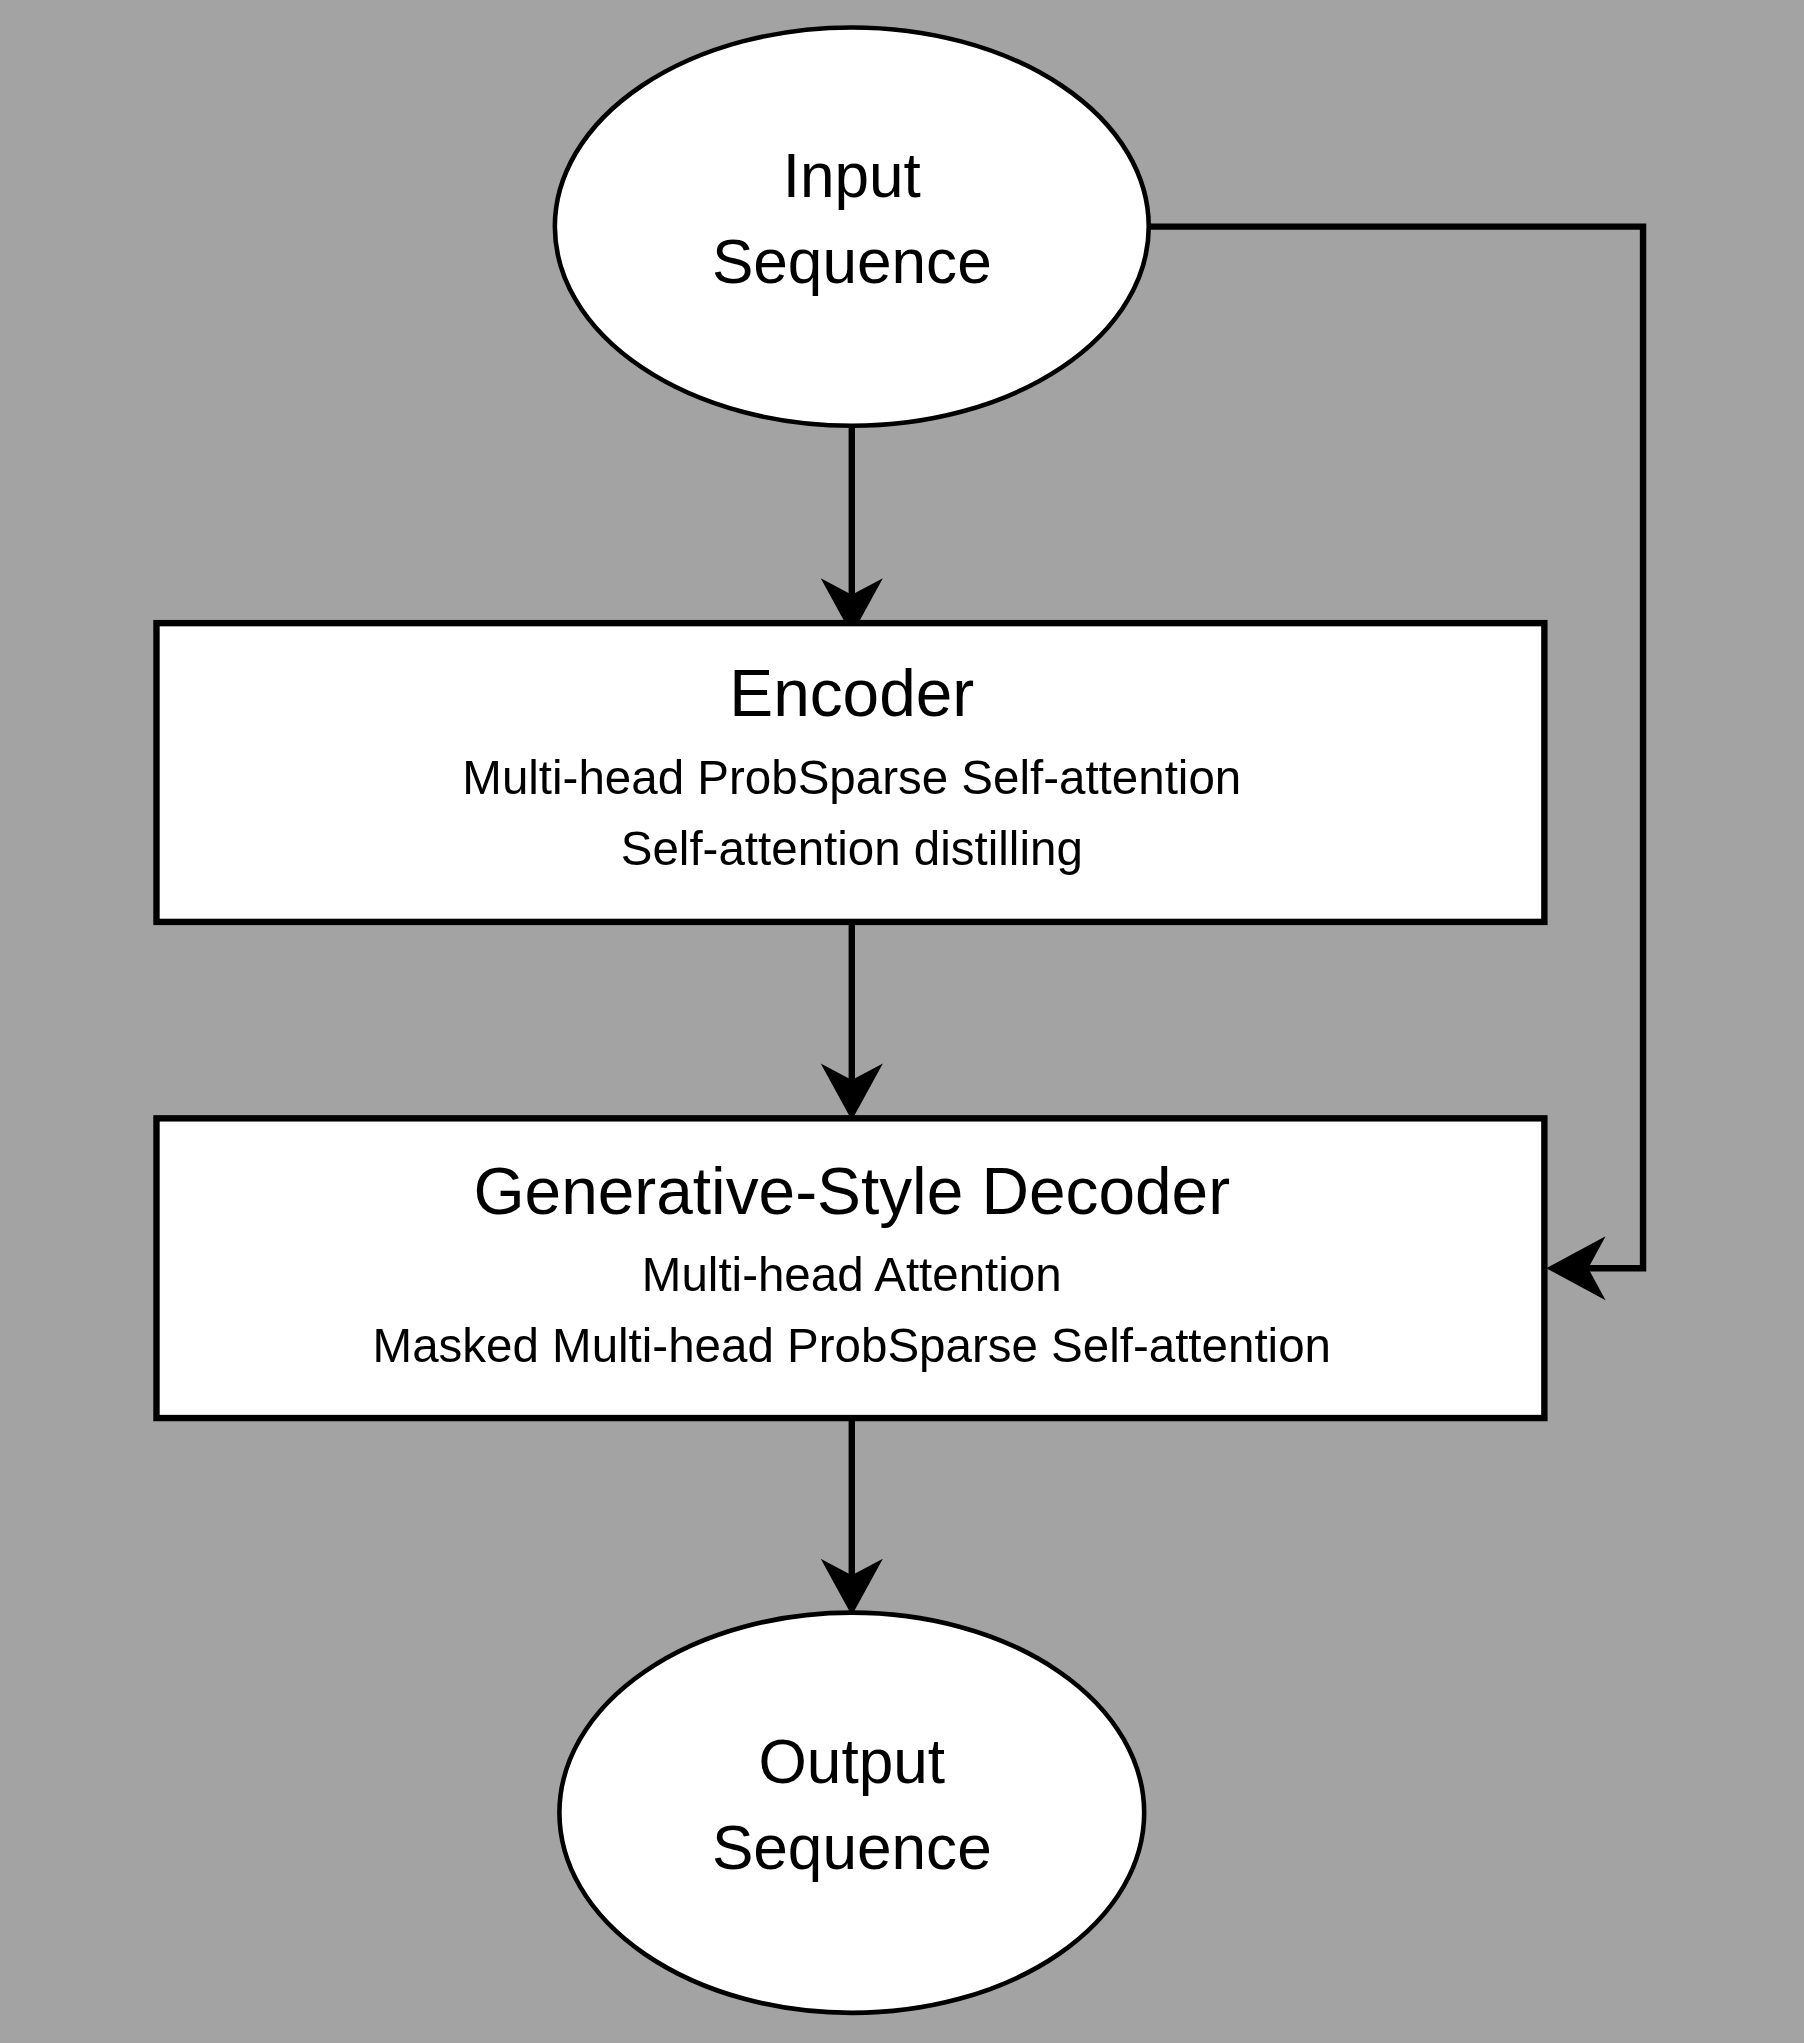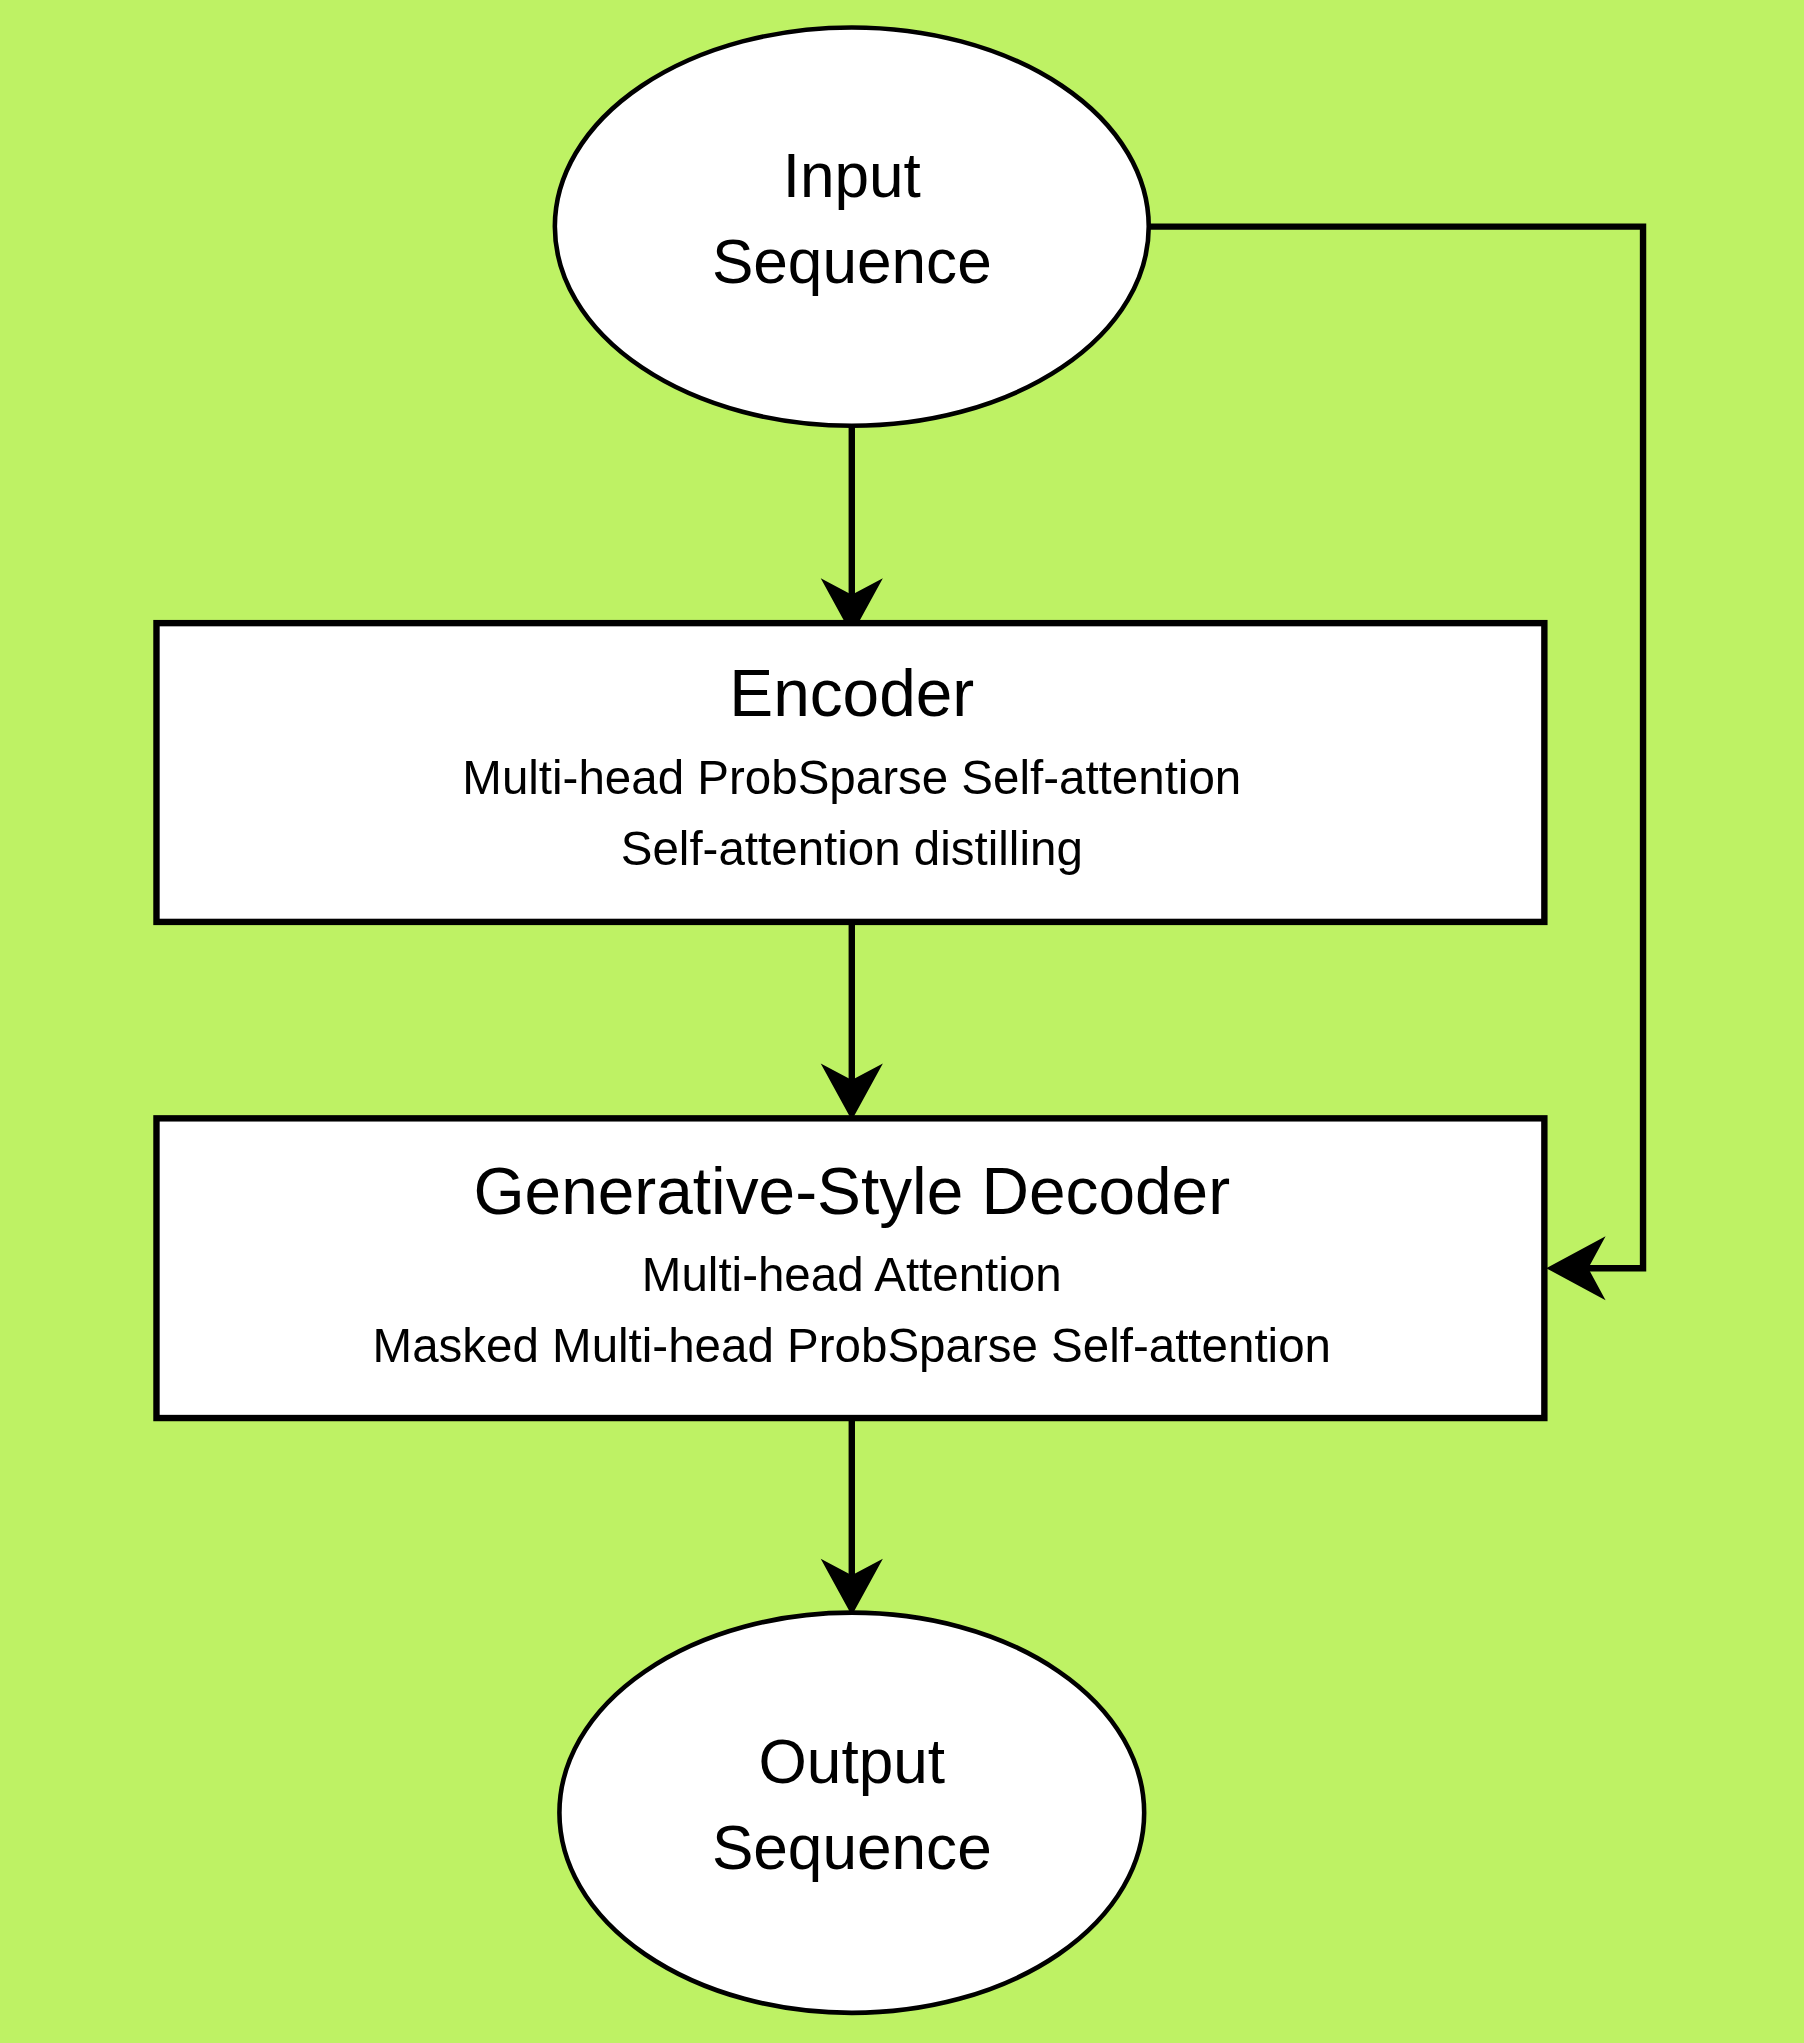--- a/index.html
+++ b/index.html
@@ -4,21 +4,21 @@
 <style>
   html, body {
     margin: 0;
     padding: 0;
     background: #ffffff;
   }
   #diagram-root {
     position: relative;
     width: 1805px;
     height: 2043px;
-    background: #bef264;
+    background: #a3a3a3;
     overflow: hidden;
     font-family: "Liberation Sans", sans-serif;
   }
   svg#flow {
     display: block;
     width: 1805px;
     height: 2043px;
   }
   .node-shape {
     fill: #ffffff;

